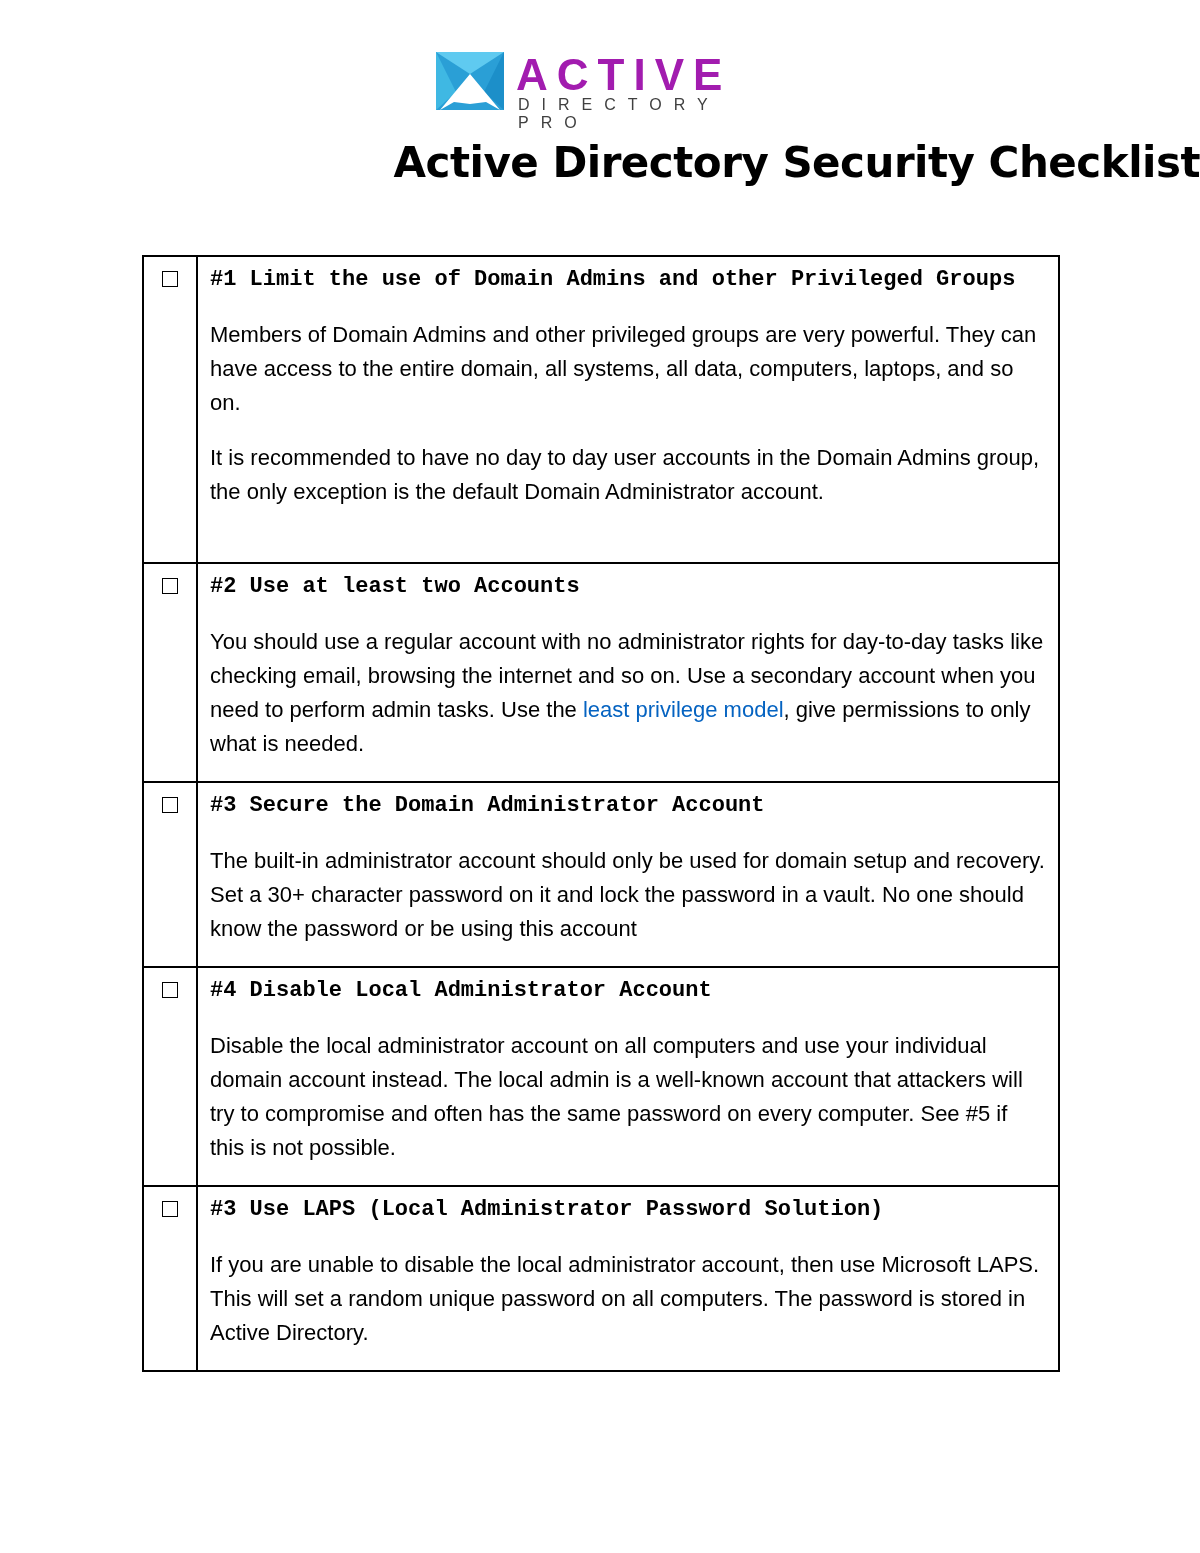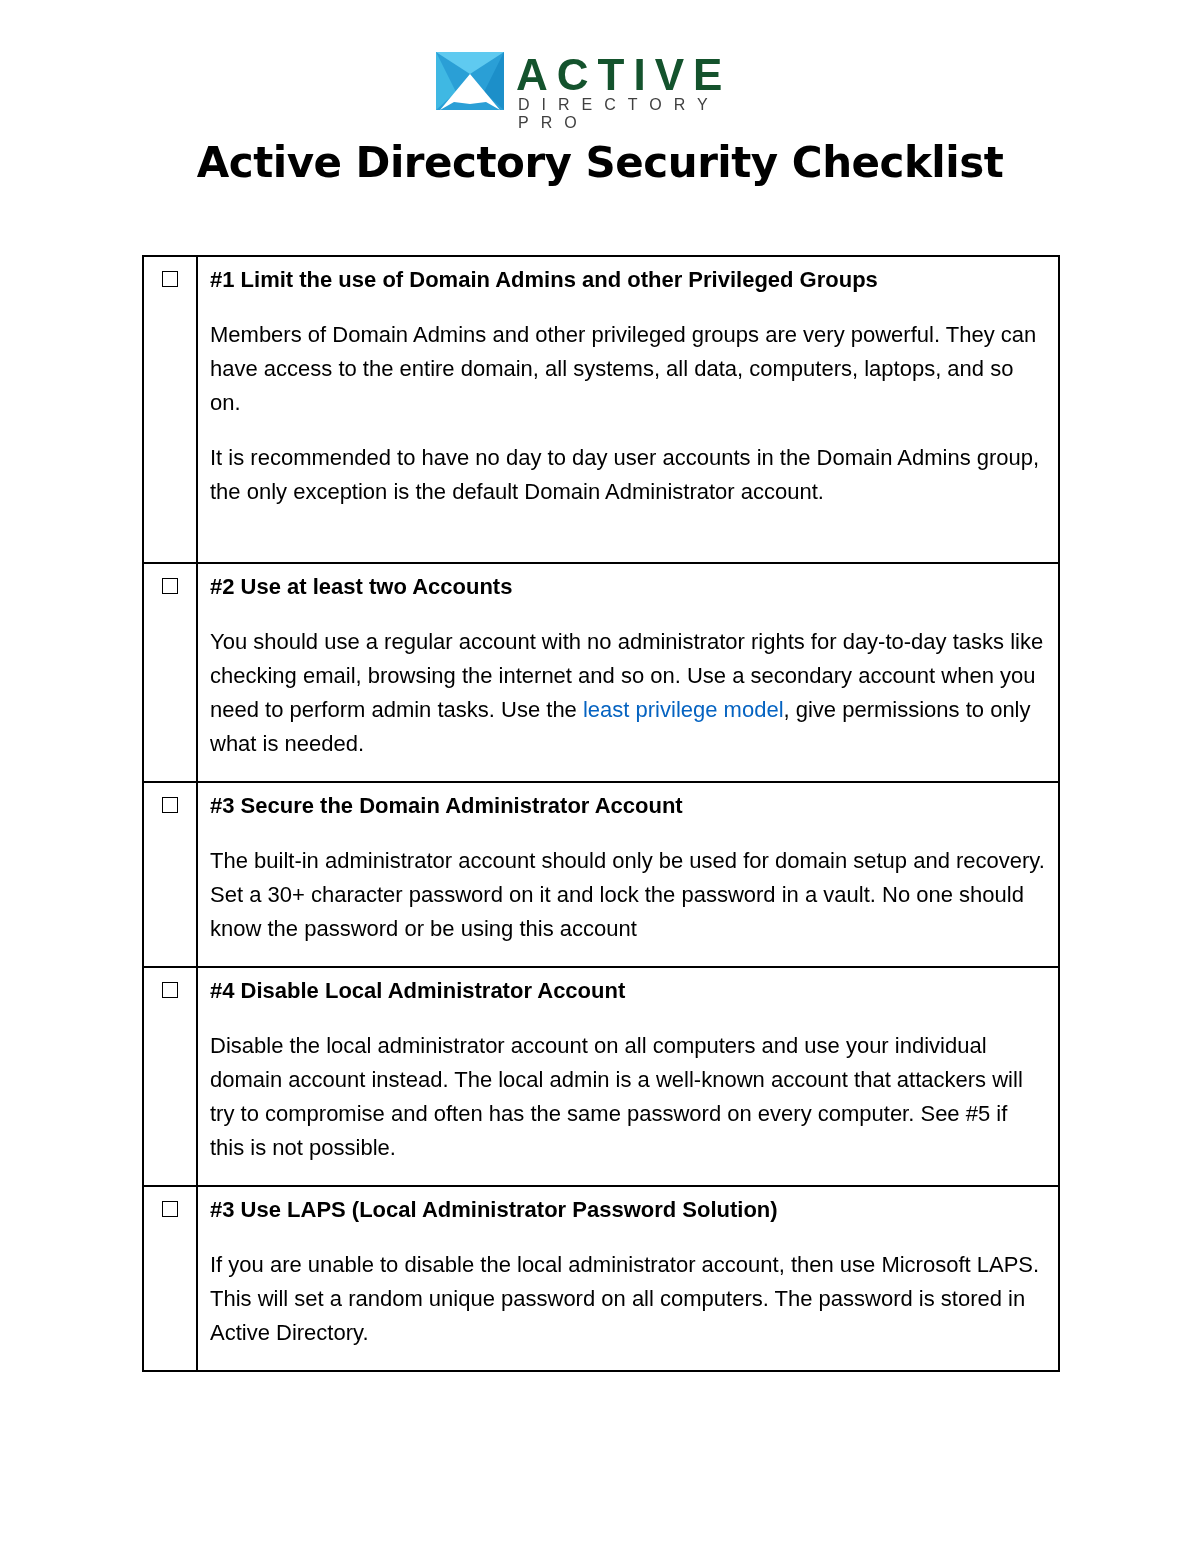--- a/index.html
+++ b/index.html
@@ -1,27 +1,27 @@
 <!DOCTYPE html>
 <html><head>
 <meta charset="utf-8">
 <style>
   html, body { margin: 0; padding: 0; background: #ffffff; }
   body { width: 1200px; height: 1553px; position: relative; font-family: "Liberation Sans", sans-serif; color: #000; }
   .logo { position: absolute; left: 436px; top: 52px; width: 330px; height: 60px; }
   .logo-mark { position: absolute; left: 0; top: 0; width: 68px; height: 58px; overflow: hidden; }
-  .logo-word { position: absolute; left: 80px; top: -2px; font-size: 44px; font-weight: bold; letter-spacing: 9px; color: #14532d; }
+  .logo-word { position: absolute; left: 80px; top: -2px; font-size: 44px; font-weight: bold; letter-spacing: 9px; color: #a21caf; }
   .logo-sub { position: absolute; left: 82px; top: 44px; font-size: 16px; letter-spacing: 12px; color: #404040; }
-  h1 { position: absolute; left: 0; width: 1200px; top: 138px; margin: 0; text-align: center; font-size: 42px; font-weight: bold; font-family: "DejaVu Sans", sans-serif; letter-spacing: -0.5px; }
+  h1 { position: absolute; left: 0; width: 1200px; top: 138px; margin: 0; text-align: right; font-size: 42px; font-weight: bold; font-family: "DejaVu Sans", sans-serif; letter-spacing: -0.5px; }
   table { position: absolute; left: 142px; top: 255px; width: 918px; border-collapse: collapse; }
   td { border: 2px solid #000; vertical-align: top; }
   td.cb { width: 50px; text-align: center; border-right: 1px solid #000; }
   td.cb .box { display: inline-block; width: 14px; height: 14px; border: 1.5px solid #000; margin-top: 13px; }
   td.content { padding: 6px 12px 20px 12px; font-size: 22px; line-height: 34px; }
-  .item-title { font-weight: bold; margin-bottom: 21px; }
+  .item-title { font-weight: bold; margin-bottom: 21px; font-family: Liberation Mono, monospace; }
   .para { margin-bottom: 21px; }
   .para:last-child { margin-bottom: 0; }
   a.link { color: #0563c1; }
 </style>
 </head>
 <body>
 
 <div class="logo">
   <div class="logo-mark">
     <svg width="68" height="58" viewBox="0 0 68 58">

